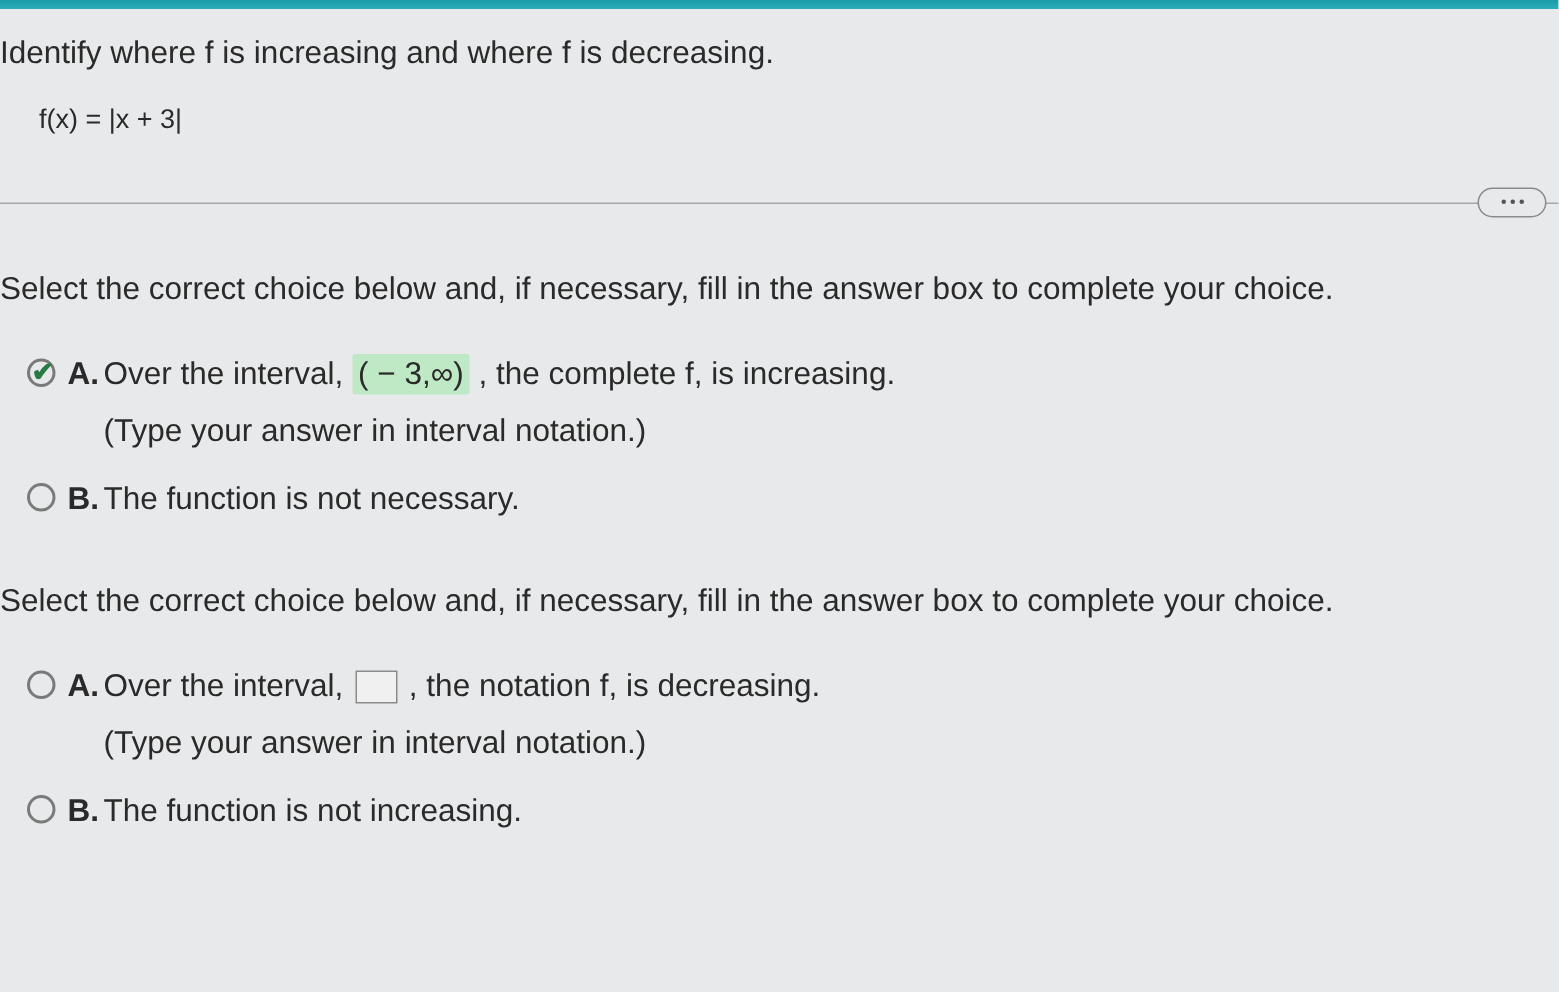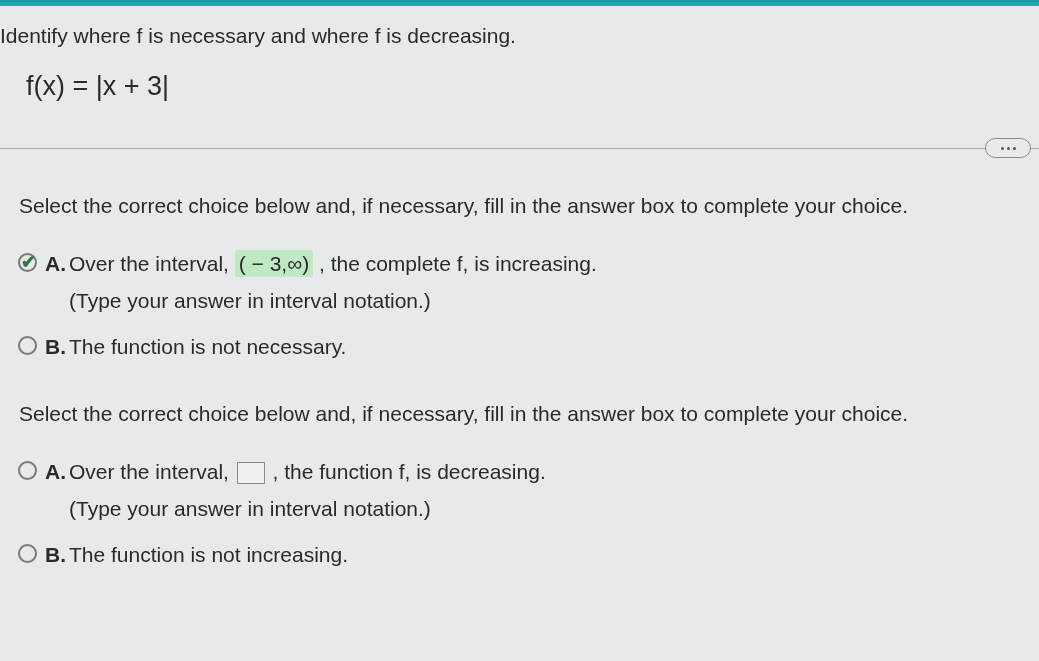--- a/index.html
+++ b/index.html
@@ -23,21 +23,21 @@
       margin: -20px 0 14px 0;
     }
     .question-header {
       padding: 0 8px 0 0;
     }
     .question-text {
       margin-bottom: 14px;
     }
     .formula {
       padding-left: 26px;
-      font-size: 27px;
+      font-size: 18px;
       margin-bottom: 30px;
     }
     .divider-row {
       position: relative;
       height: 26px;
       margin-bottom: 28px;
     }
     .hr-line {
       border: none;
       border-top: 1.5px solid #a8a8a8;
@@ -66,21 +66,20 @@
     }
     .more-dots span {
       width: 3px;
       height: 3px;
       background: #555;
       border-radius: 50%;
     }
     .instruction {
       margin-bottom: 26px;
       padding: 0 4px 0 0;
-      margin-left: 19px;
     }
     .choice-group {
       margin-bottom: 30px;
     }
     .choice-row {
       display: flex;
       align-items: flex-start;
       margin: 10px 0 14px 18px;
     }
     .radio {
@@ -133,21 +132,21 @@
       vertical-align: middle;
       margin: 0 2px;
     }
   </style>
 </head>
 <body>
 
 <div class="top-bar"></div>
 
 <div class="question-header">
-  <div class="question-text">Identify where f is necessary and where f is decreasing.</div>
+  <div class="question-text">Identify where f is increasing and where f is decreasing.</div>
   <div class="formula">f(x) = |x + 3|</div>
 </div>
 
 <div class="divider-row">
   <hr class="hr-line">
   <div class="more-pill">
     <div class="more-dots">
       <span></span>
         <span></span>
         <span></span>
@@ -179,21 +178,21 @@
 </div>
 
 <div class="instruction">Select the correct choice below and, if necessary, fill in the answer box to complete your choice.</div>
 
 <div class="choice-group">
   <div class="choice-row">
     <div class="radio"></div>
     <div class="choice-letter">A.</div>
     <div class="choice-body">
       <div class="choice-main">
-        <span>Over the interval, </span><span class="answer-blank"></span><span> , the function f, is decreasing.</span>
+        <span>Over the interval, </span><span class="answer-blank"></span><span> , the notation f, is decreasing.</span>
       </div>
       <div class="hint">(Type your answer in interval notation.)</div>
     </div>
   </div>
 
   <div class="choice-row">
     <div class="radio"></div>
     <div class="choice-letter">B.</div>
     <div class="choice-body">
       <div class="choice-main">The function is not increasing.</div>

